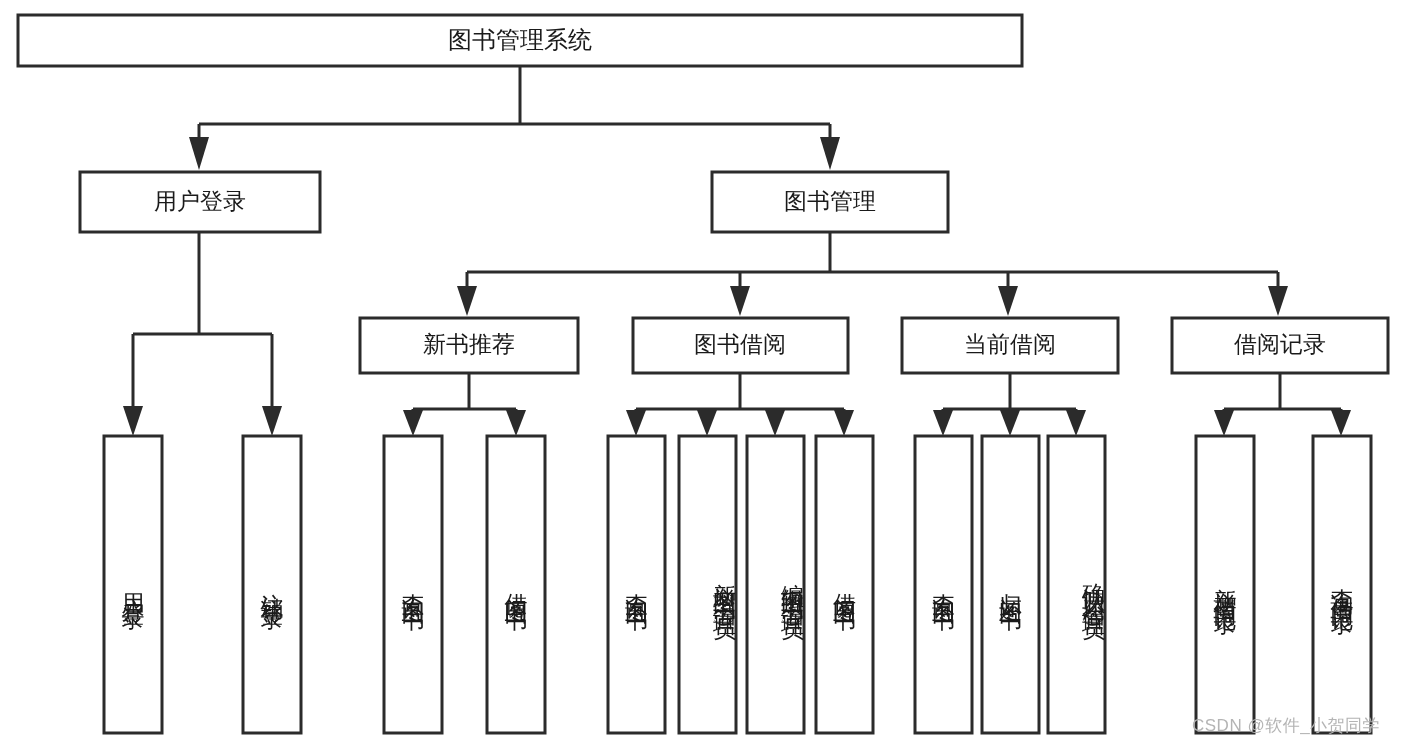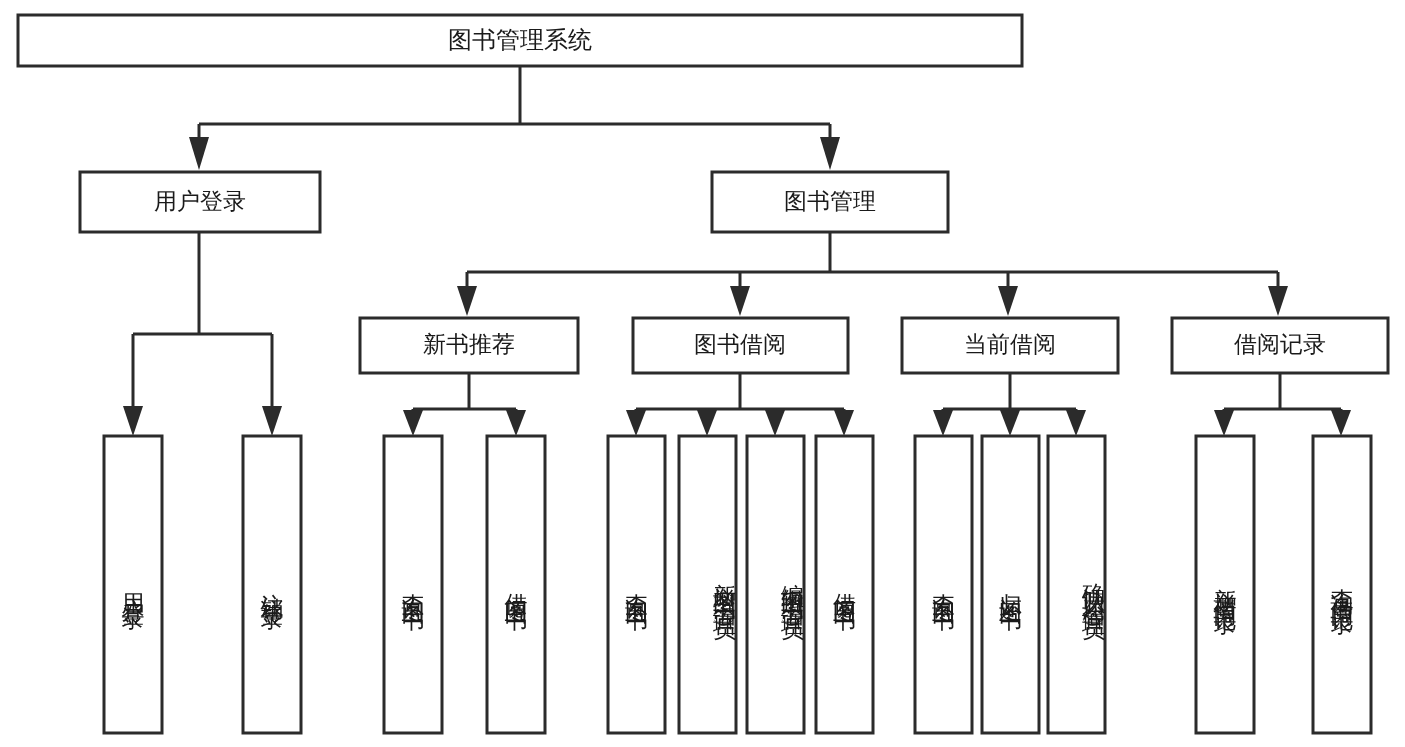--- a/index.html
+++ b/index.html
@@ -229,14 +229,15 @@
   <div class="leaf-text" style="left:747px; top:436px; width:57px; height:297px; display:flex; align-items:flex-start; justify-content:center; padding-top:6px; box-sizing:border-box;">编辑图书（管理员）</div>
   <div class="leaf-text" style="left:816px; top:436px; width:57px; height:297px; display:flex; align-items:center; justify-content:center;">借阅图书</div>
 
   <div class="leaf-text" style="left:915px; top:436px; width:57px; height:297px; display:flex; align-items:center; justify-content:center;">查询图书</div>
   <div class="leaf-text" style="left:982px; top:436px; width:57px; height:297px; display:flex; align-items:center; justify-content:center;">归还图书</div>
   <div class="leaf-text" style="left:1048px; top:436px; width:57px; height:297px; display:flex; align-items:flex-start; justify-content:center; padding-top:6px; box-sizing:border-box;">确认归还（管理员）</div>
 
   <div class="leaf-text" style="left:1196px; top:436px; width:58px; height:297px; display:flex; align-items:center; justify-content:center;">新增借阅记录</div>
   <div class="leaf-text" style="left:1313px; top:436px; width:58px; height:297px; display:flex; align-items:center; justify-content:center;">查询借阅记录</div>
 
+  <div class="watermark">CSDN @软件_小贺同学</div>
 
 </div>
 
 </body></html>

